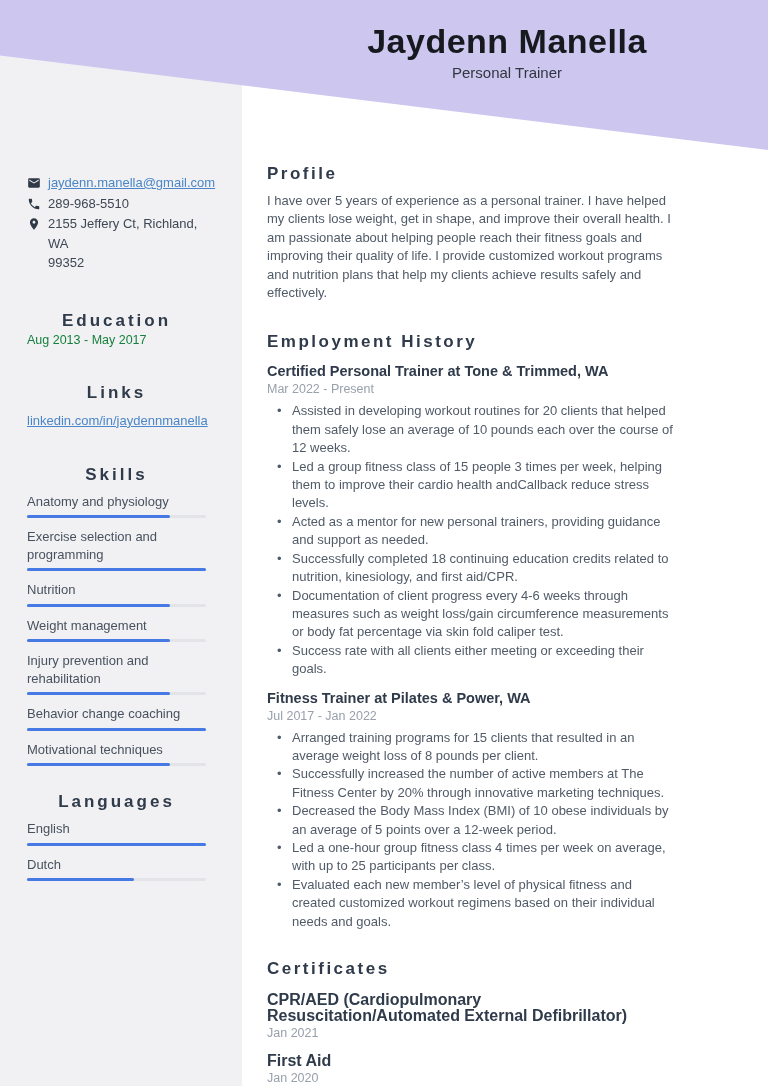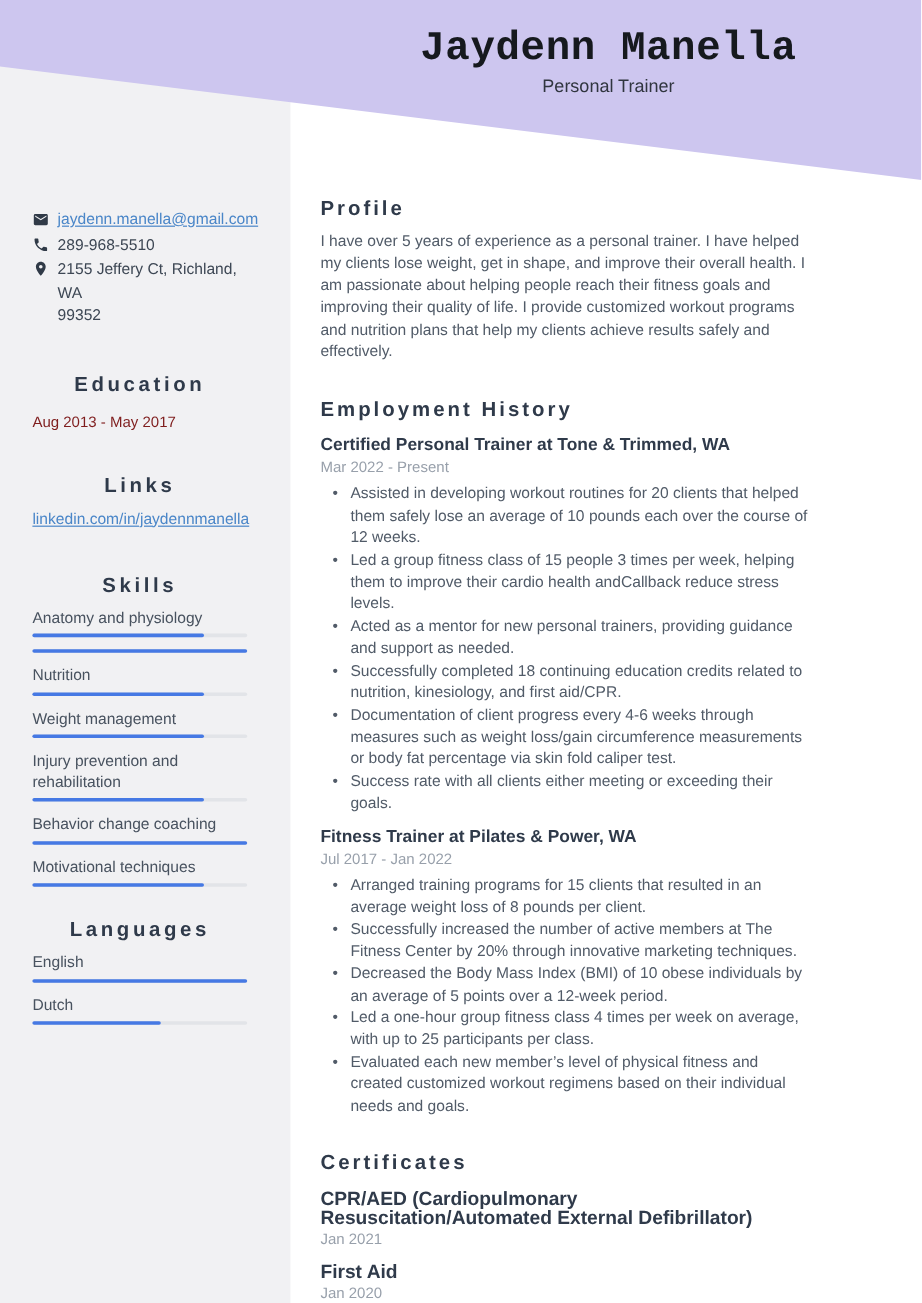--- a/index.html
+++ b/index.html
@@ -7,34 +7,34 @@
   body { font-family:"Liberation Sans","DejaVu Sans",sans-serif; }
   .page { position:relative; width:768px; height:1086px; background:#ffffff; overflow:hidden; margin:0 auto; }
 
   
   .band { position:absolute; top:0; left:0; width:768px; height:150px;
           background:var(--lavender,#cdc6ef); z-index:2;
           clip-path:polygon(0 0,100% 0,100% 100%,0 37%); }
 
   
   .header { position:absolute; top:20px; left:246px; width:522px; text-align:center; z-index:3; }
-  .name { font-size:34px; font-weight:700; color:#16191e; letter-spacing:.5px; line-height:42px;font-family:Liberation Mono, monospace; }
+  .name { font-size:34px; font-weight:700; color:#16191e; letter-spacing:.5px; line-height:42px; }
   .subtitle { font-size:15px; color:#30353f; margin-top:2px; }
 
   
   .sidebar { position:absolute; top:11px; left:0; width:242px; height:1086px;
              background:#f1f1f3; z-index:1; padding:162px 36px 20px 27px; }
   .contact-row { display:flex; align-items:flex-start; font-size:13px; line-height:19.5px; color:#3d4754; margin-bottom:1px; }
   .contact-row .ic { width:14px; flex:none; margin:3px 7px 0 0; }
   .ic svg { display:block; width:14px; height:14px; fill:#303a47; }
   a.link { color:var(--link,#4a86c8); text-decoration:underline; }
   .side-h2 { font-size:17px; font-weight:700; letter-spacing:3px; color:#2f3a4a;text-align:center; }
   .sec-education { margin-top:38px; }
   .degree { margin-top:10px; font-size:14.5px; font-weight:700; color:#2f3a4a; line-height:19.3px; }
-  .side-date { margin-top:14px; font-size:12.5px; color:#7f1d1d; }
+  .side-date { margin-top:2px; font-size:12.5px; color:#15803d; }
   .sec-links { margin-top:36px; }
   .sec-links a { display:inline-block; margin-top:10px; font-size:13px; }
   .sec-skills { margin-top:36px; }
   .skill { margin-top:8px; margin-bottom:10px; }
   .skill-label { font-size:13px; color:#48525f; line-height:17.5px; }
   .bar { margin-top:5px; width:100%; height:3px; background:#e2e4e8; border-radius:2px; }
   .bar-fill { height:3px; background:var(--bar,#4679e4); border-radius:2px; }
   .sec-languages { margin-top:26px; }
 
   
@@ -105,20 +105,21 @@
     <section class="sec-skills">
       <h2 class="side-h2">Skills</h2>
 
       <div class="skill">
         <div class="skill-label">Anatomy and physiology</div>
         <div class="bar">
             <div class="bar-fill" style="width: 80%;"></div>
           </div>
       </div>
       <div class="skill">
+        <div class="skill-label">Exercise selection and programming</div>
         <div class="bar">
             <div class="bar-fill" style="width: 100%;"></div>
           </div>
       </div>
       <div class="skill">
         <div class="skill-label">Nutrition</div>
         <div class="bar">
             <div class="bar-fill" style="width: 80%;"></div>
           </div>
       </div>

